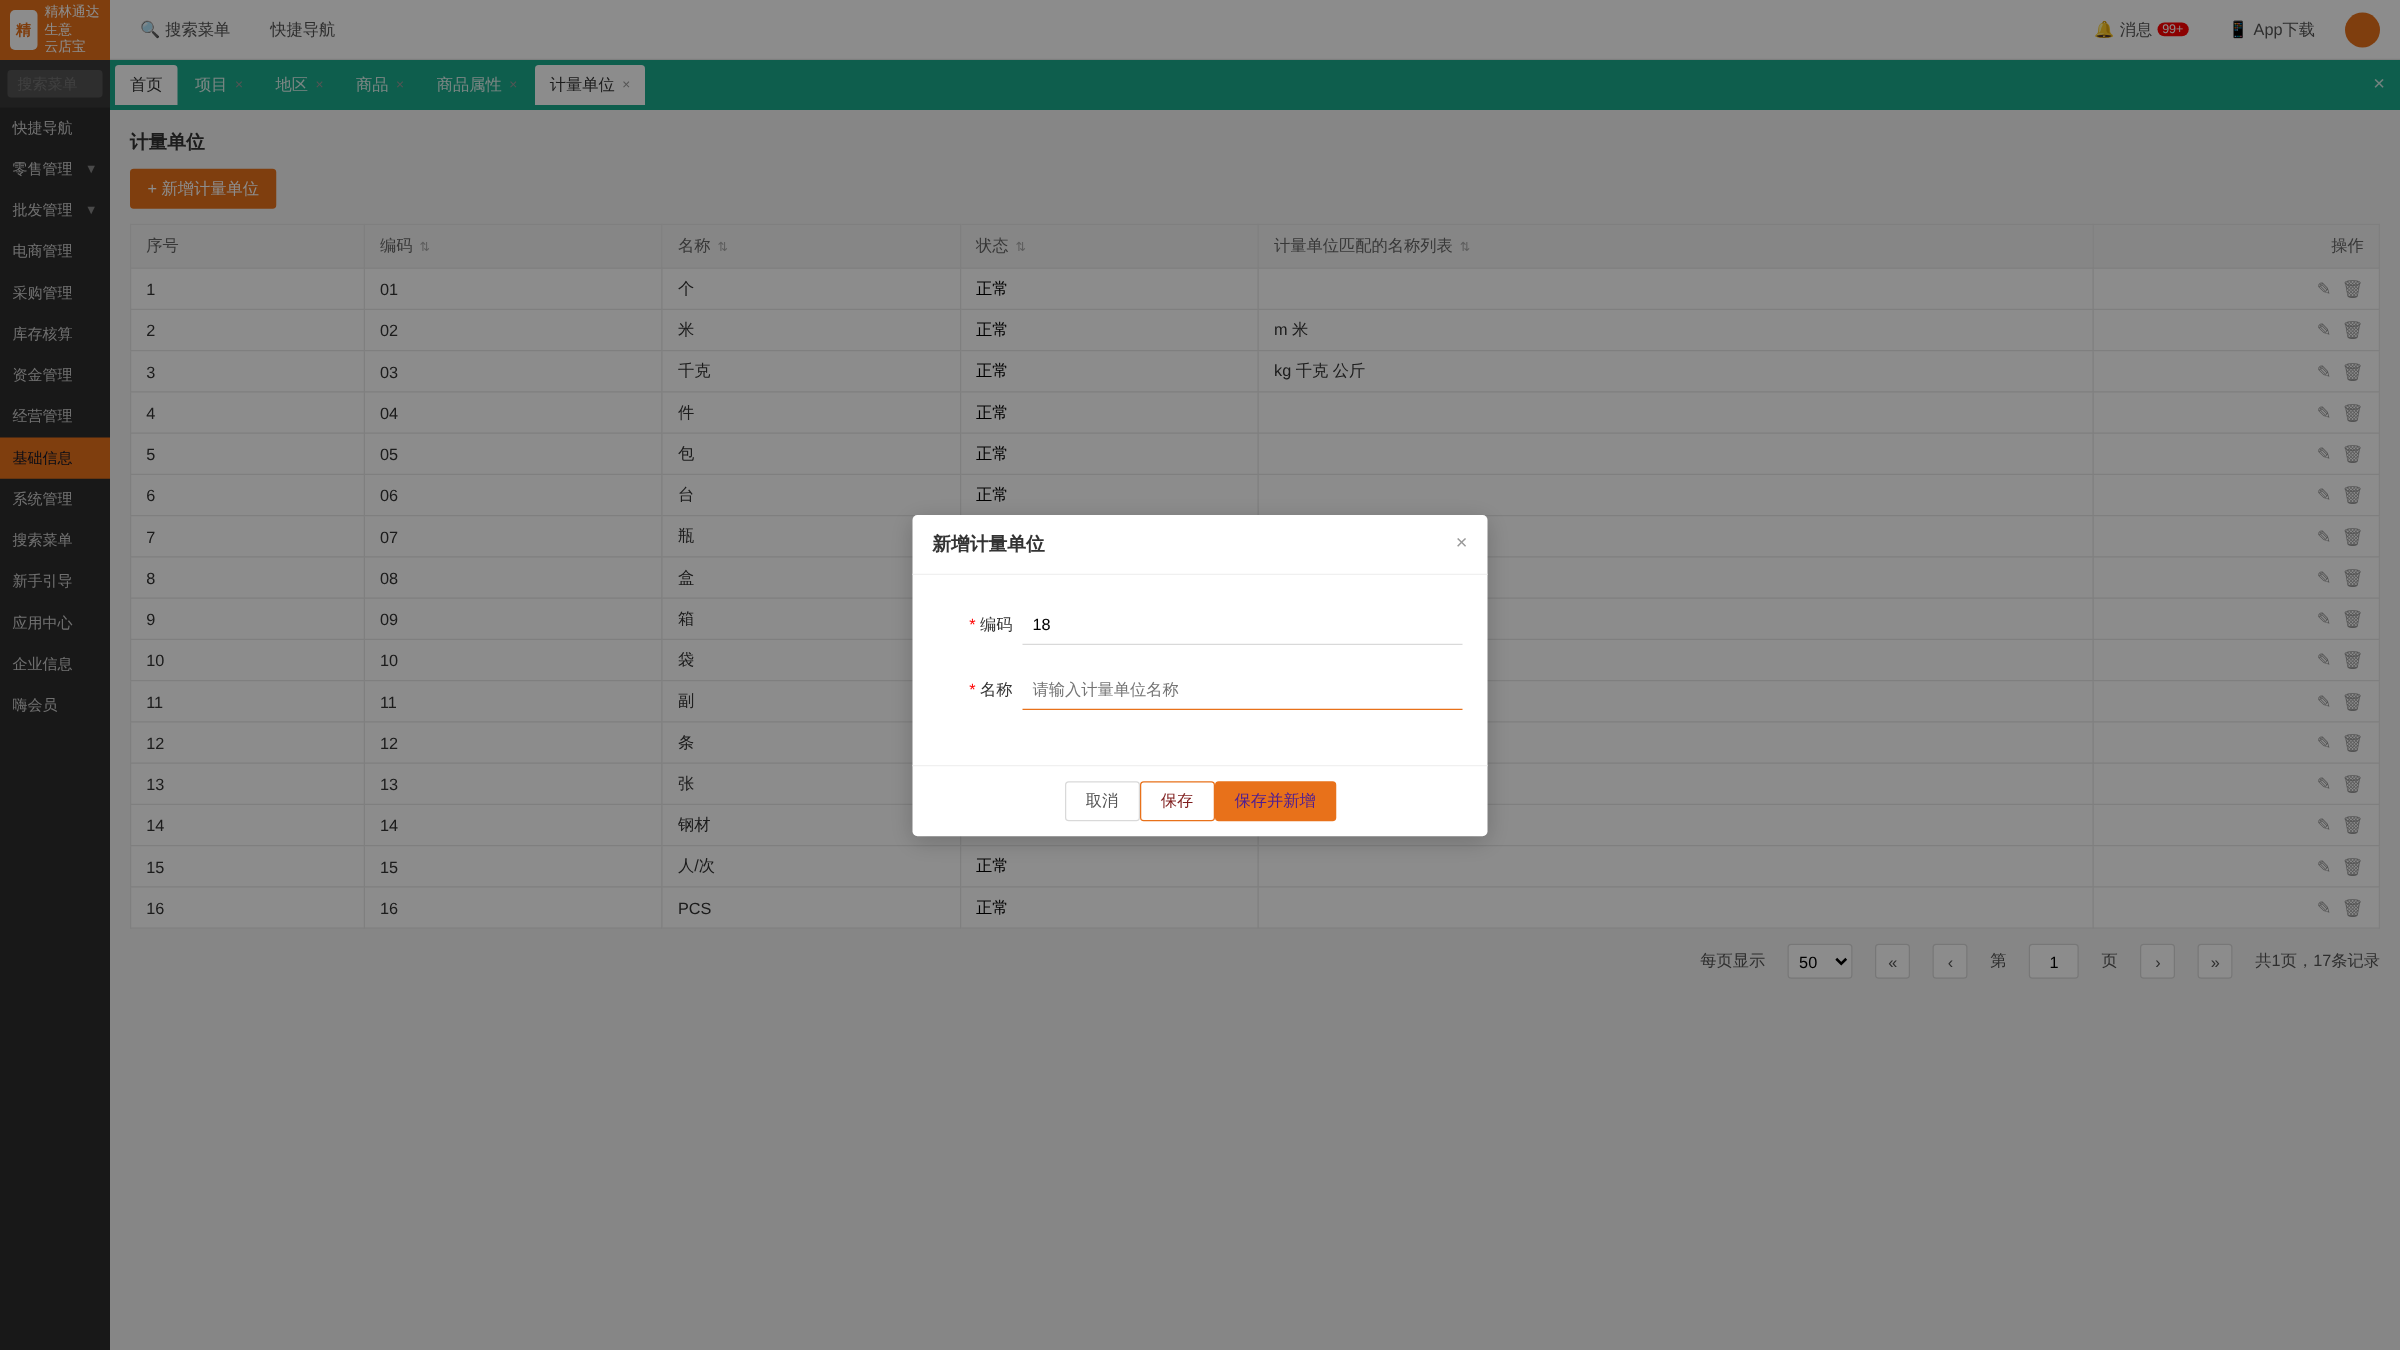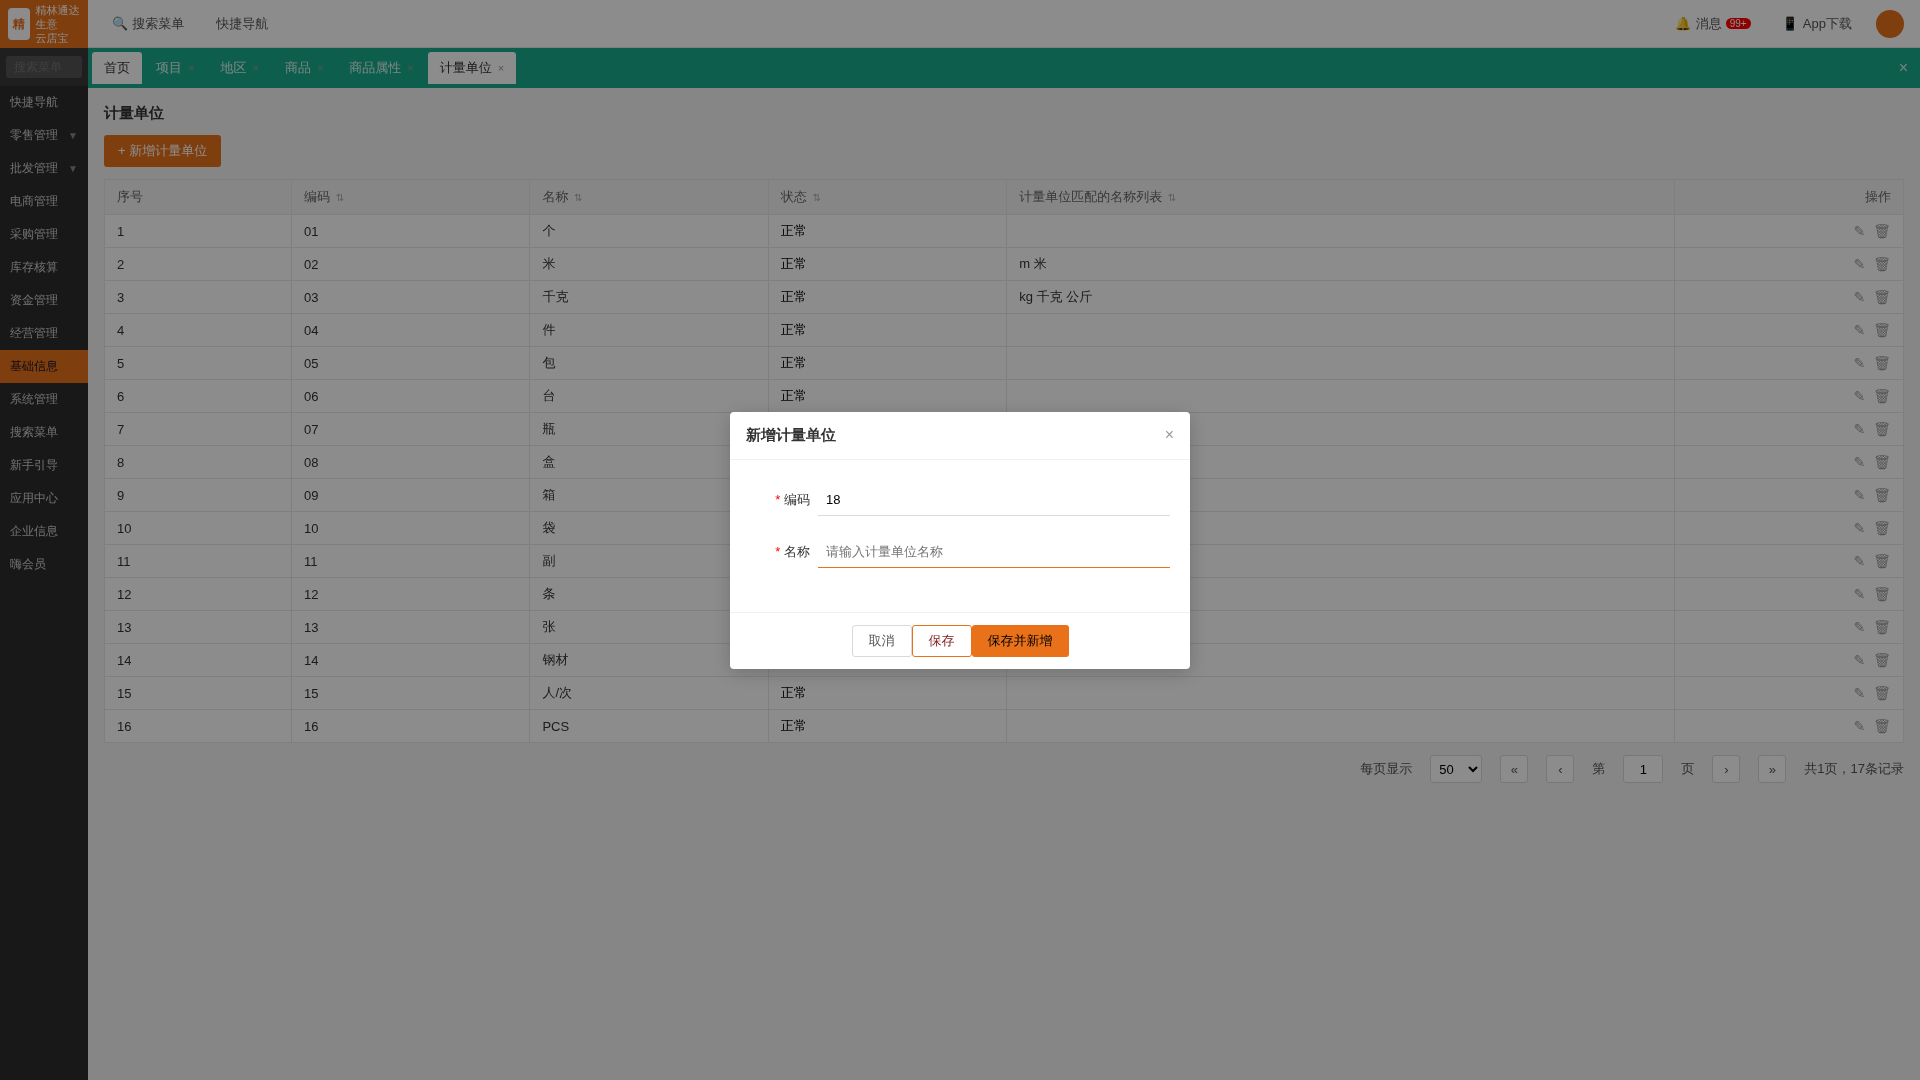--- a/index.html
+++ b/index.html
@@ -291,21 +291,21 @@
       font-size: 13px;
       color: #7f1d1d;
     }
     .btn-save-add {
       padding: 6px 16px;
       border: none;
       background: #e8711a;
       border-radius: 3px;
       cursor: pointer;
       font-size: 13px;
-      color: #000000;
+      color: #4c1d95;
     }
 
     .sort-icon { font-size: 10px; color: #aaa; margin-left: 2px; }
   </style>
 </head>
 <body>
 
 <div class="sidebar">
   <div class="sidebar-logo">
     <div class="sidebar-logo-icon">精</div>

